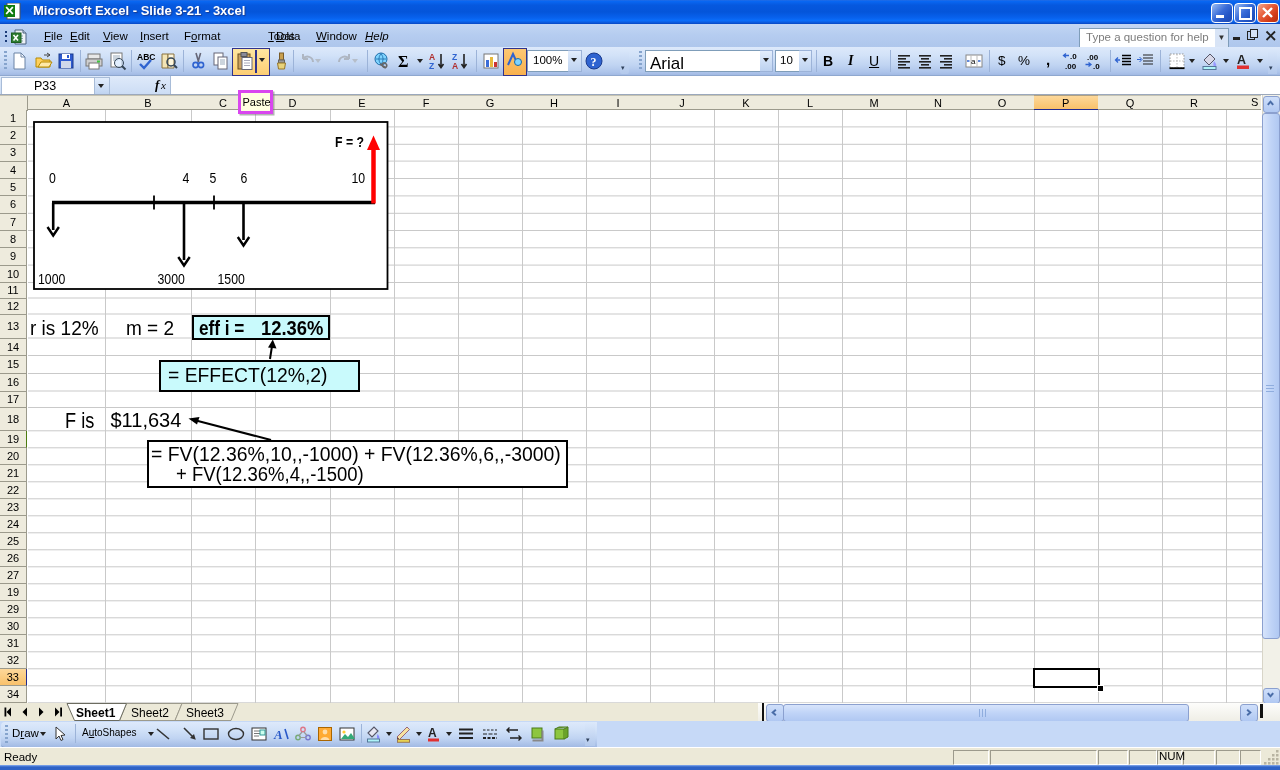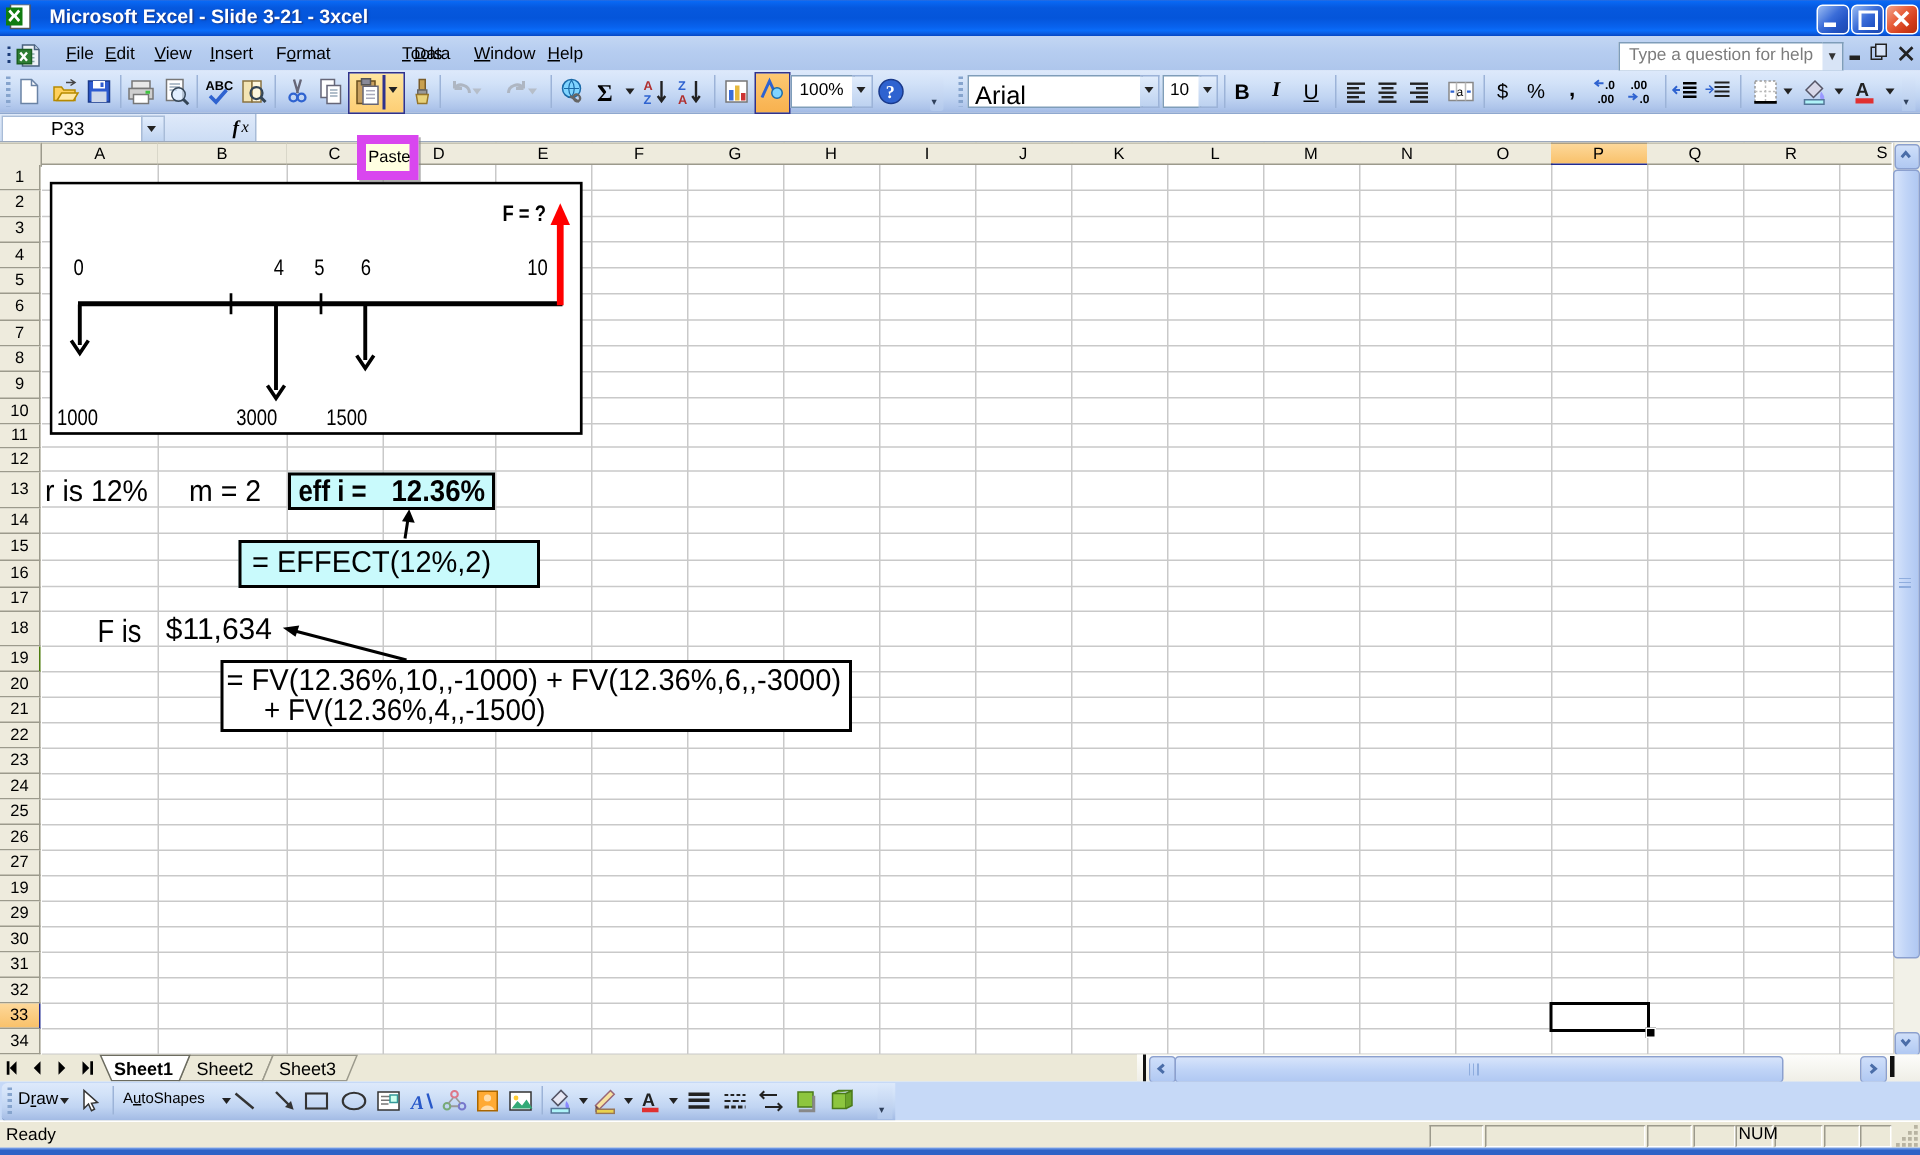--- a/index.html
+++ b/index.html
@@ -39,21 +39,21 @@
 </svg>
 </div>
 <span class="abs" style="left:44px;top:30px;font-size:11.5px;"><u>F</u>ile</span>
 <span class="abs" style="left:70px;top:30px;font-size:11.5px;"><u>E</u>dit</span>
 <span class="abs" style="left:103px;top:30px;font-size:11.5px;"><u>V</u>iew</span>
 <span class="abs" style="left:140px;top:30px;font-size:11.5px;"><u>I</u>nsert</span>
 <span class="abs" style="left:184px;top:30px;font-size:11.5px;">F<u>o</u>rmat</span>
 <span class="abs" style="left:236px;top:30px;font-size:11.5px;margin-left:32px;"><u>T</u>ools</span>
 <span class="abs" style="left:276px;top:30px;font-size:11.5px;"><u>D</u>ata</span>
 <span class="abs" style="left:316px;top:30px;font-size:11.5px;"><u>W</u>indow</span>
-<span class="abs" style="left:365px;top:30px;font-size:11.5px;"><u>H</u>elp</span>
+<span class="abs" style="left:365px;top:30px;font-size:11.5px;font-style:italic;"><u>H</u>elp</span>
 <div class="abs" style="left:1079px;top:28px;width:136px;height:18px;background:#fff;border:1px solid #7f9db9;">
 <span class="abs" style="left:6px;top:2px;font-size:11.5px;color:#7c7c7c;">Type a question for help</span>
   </div>
 <div class="abs" style="left:1215px;top:28px;width:13px;height:18px;background:#d8e4f6;border:1px solid #7f9db9;border-left:none;font-size:8px;text-align:center;color:#333;line-height:17px;">▼</div>
 <div class="abs" style="left:1233px;top:37px;width:7px;height:3px;background:#222;"></div>
 <div class="abs" style="left:1247px;top:31px;width:6px;height:7px;border:1.5px solid #222;"></div>
 <div class="abs" style="left:1250px;top:29px;width:6px;height:7px;border:1.5px solid #222;background:#d6e3f7;"></div>
 <svg class="abs" style="left:1265px;top:30px" width="12" height="12">
     <path d="M1.5 1.5 L10 10 M10 1.5 L1.5 10" stroke="#222" stroke-width="1.8"></path>
   </svg>
@@ -423,21 +423,21 @@
 <span class="abs" style="left:150.7px;top:441.9px;font-size:20px;line-height:24.1px;transform:scaleX(0.97);transform-origin:0 0;white-space:pre;">= FV(12.36%,10,,-1000) + FV(12.36%,6,,-3000)</span>
 <span class="abs" style="left:176.4px;top:462.4px;font-size:20px;line-height:24.1px;transform:scaleX(0.925);transform-origin:0 0;white-space:pre;">+ FV(12.36%,4,,-1500)</span>
 <svg class="abs" style="left:0;top:0" width="1280" height="770">
 <line x1="270" y1="359" x2="272" y2="346" stroke="#000" stroke-width="2"></line>
 <path d="M268 347.5 L272.8 339.5 L276.5 348.5 z" fill="#000"></path>
 <line x1="271" y1="440" x2="196" y2="420.5" stroke="#000" stroke-width="2"></line>
 <path d="M188.5 418.5 L199.5 417 L197 424.5 z" fill="#000"></path>
 </svg>
 <div class="abs" style="left:1032.5px;top:667.5px;width:63px;height:16px;border:2px solid #000;background:#fff;"></div>
 <div class="abs" style="left:1096.5px;top:684.5px;width:5px;height:5px;background:#000;border:1px solid #fff;"></div>
-<div class="abs" style="left:237.5px;top:90px;width:29px;height:18px;background:#ffffe1;border:6px solid #d946ef;box-shadow:1.5px 1.5px 0 rgba(128,128,128,0.6);">
+<div class="abs" style="left:237.5px;top:90px;width:29px;height:18px;background:#ffffe1;border:3px solid #d946ef;box-shadow:1.5px 1.5px 0 rgba(128,128,128,0.6);">
 <span class="abs" style="left:2px;top:2.5px;font-size:11px;">Paste</span>
   </div>
 <div class="abs" style="left:1262px;top:95px;width:18px;height:611.3px;background:#f2f1e8;border-left:1px solid #d8d5c8;"></div>
 <div class="abs" style="left:1263px;top:95.5px;width:15px;height:15.5px;border:1px solid #8ba0cf;border-radius:3px;background:linear-gradient(180deg,#cfdffa,#b0c8f2);"></div>
 <svg class="abs" style="left:1266.0px;top:98.75px" width="9" height="9" viewBox="0 0 10 10">
     <path d="M2 6.5 L5 3 L8 6.5" fill="none" stroke="#4a6da8" stroke-width="2.2"></path>
   </svg>
 <div class="abs" style="left:1262px;top:113px;width:16px;height:524px;border:1px solid #8ba0cf;border-radius:3px;background:linear-gradient(90deg,#d7e4fb,#c0d4f7 50%,#b0c8f2);"></div>
 <div class="abs" style="left:1266px;top:385px;width:8px;height:9px;background:repeating-linear-gradient(180deg,#8fadde 0 1px,transparent 1px 3px);"></div>
 <div class="abs" style="left:1263px;top:687.5px;width:15px;height:14.5px;border:1px solid #8ba0cf;border-radius:3px;background:linear-gradient(180deg,#cfdffa,#b0c8f2);"></div>

